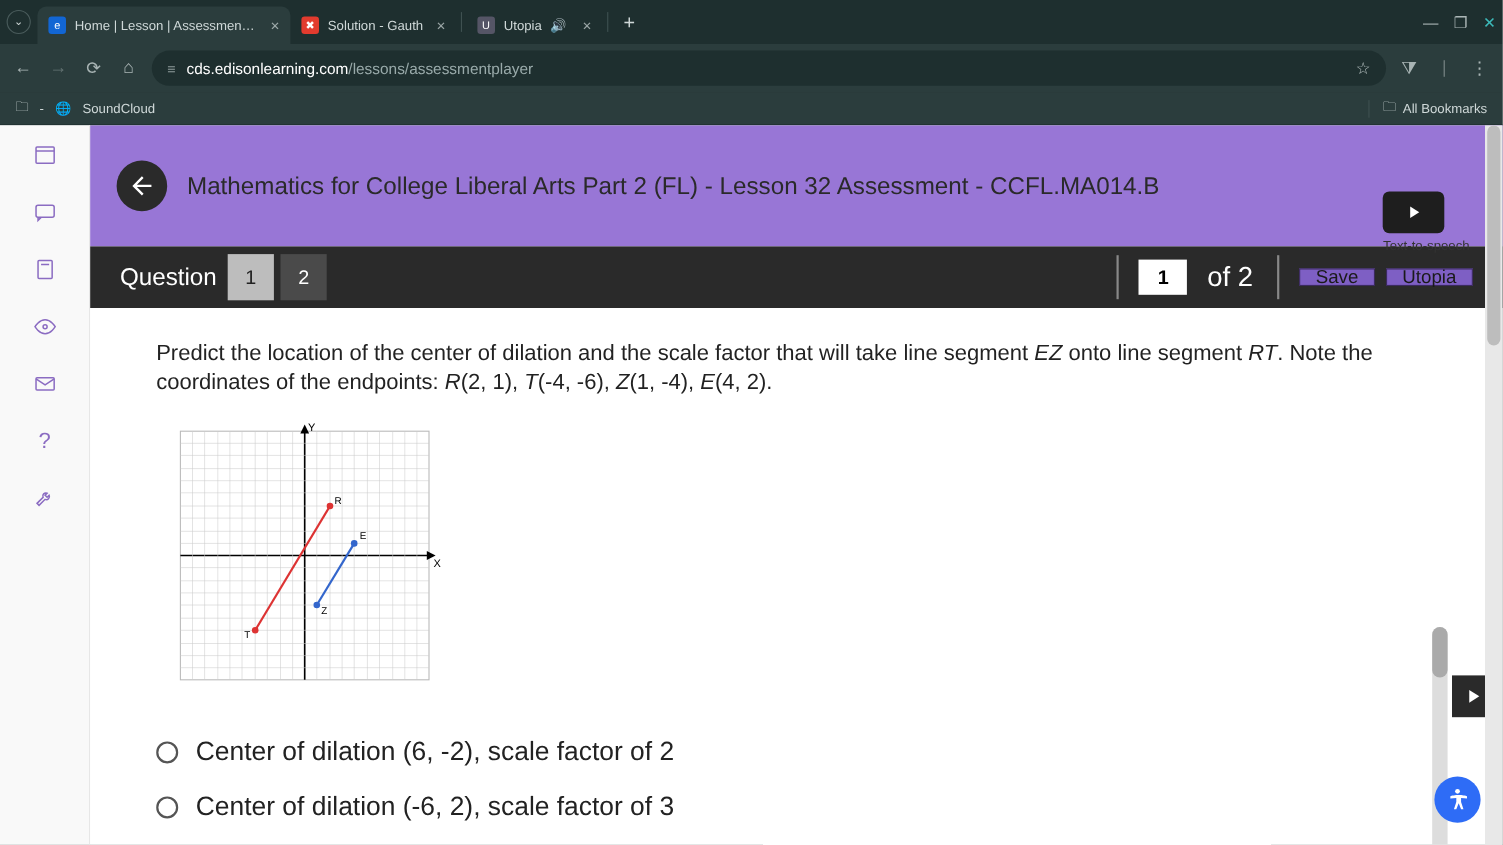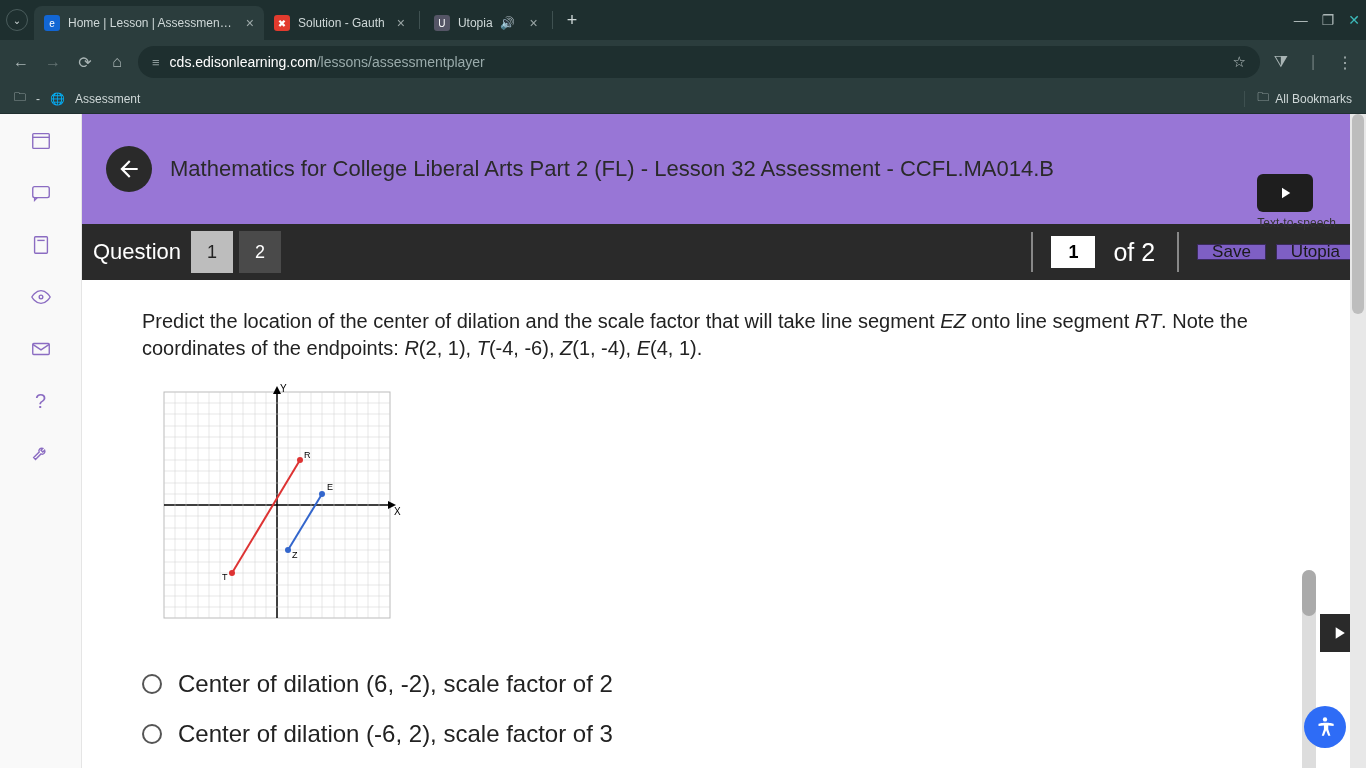--- a/index.html
+++ b/index.html
@@ -44,21 +44,21 @@
 
 .main { flex:1; display:flex; flex-direction:column; position:relative;}
 .hdr { height:110px; background:#9876d6; display:flex; align-items:center; padding:0 24px; gap:18px;}
 .backcirc{ width:46px; height:46px; background:#2a2a2a; border-radius:50%; display:flex; align-items:center; justify-content:center;}
 .backcirc svg{ fill:#fff; width:26px; height:26px;}
 .hdr h1{ font-size:22px; color:#2a2a2a; font-weight:400;}
 .tts { position:absolute; right:30px; top:12px; text-align:center; color:#333; font-size:12px;margin-top:48px;}
 .ttsbtn{ width:56px; height:38px; background:#1e1e1e; border-radius:6px; display:flex; align-items:center; justify-content:center; margin-bottom:4px;}
 .ttsbtn svg{ fill:#fff; width:18px;height:18px;}
 
-.qbar { height:56px; background:#2a2a2a; display:flex; align-items:center; color:#fff; padding:0 11px; gap:6px;}
+.qbar { height:56px; background:#2a2a2a; display:flex; align-items:center; color:#fff; padding:0 27px; gap:6px;}
 .qbar .lbl { font-size:22px; margin-right:4px;}
 .qnum { width:42px; height:42px; display:flex; align-items:center; justify-content:center; font-size:18px; background:#4a4a4a;}
 .qnum.cur { background:#bdbdbd; color:#222;}
 .qbar .r{ margin-left:auto; display:flex; align-items:center; gap:10px;}
 .pgbox{ width:44px; height:32px; background:#fff; color:#000; display:flex; align-items:center; justify-content:center; font-size:18px; font-weight:bold;}
 .oftxt{ font-size:25px; margin:0 4px 0 8px;}
 .btn{ height:16px; padding:0 14px; background:#7e5fc4; border:1px solid #3b2a5e; color:#1a1a1a; font-size:17px; display:flex; align-items:center;}
 .vline{ width:2px; height:40px; background:#888; margin:0 8px;}
 
 .content { flex:1; background:#fff; padding:28px 60px; position:relative; overflow:hidden;}
@@ -127,21 +127,21 @@
  </div>
  <span class="nav-icn">⧩</span>
  <span class="nav-icn" style="opacity:.4">|</span>
  <span class="nav-icn">⋮</span>
 </div>
 
 <div class="bkm-row">
  <span>🗀</span>
  <span>-</span>
  <span>🌐</span>
- <span>Assessment</span>
+ <span>SoundCloud</span>
  <div class="r">
    <span class="bkm-sep"></span>
    <span>🗀</span>
    <span>All Bookmarks</span>
  </div>
 </div>
 
 <div class="page">
  <div class="leftrail">
   <div class="ri">
@@ -211,21 +211,21 @@
       <div class="pgbox">1</div>
       <span class="oftxt">of  2</span>
       <div class="vline"></div>
       <div class="btn">Save</div>
       <div class="btn">Utopia</div>
     </div>
   </div>
 
   <div class="content">
     <p class="qtext">
-      <span>Predict the location of the center of dilation and the scale factor that will take line segment </span><i>EZ</i><span> onto line segment </span><i>RT</i><span>. Note the coordinates of the endpoints: </span><i>R</i><span>(2, 1), </span><i>T</i><span>(-4, -6), </span><i>Z</i><span>(1, -4), </span><i>E</i><span>(4, 1).</span>
+      <span>Predict the location of the center of dilation and the scale factor that will take line segment </span><i>EZ</i><span> onto line segment </span><i>RT</i><span>. Note the coordinates of the endpoints: </span><i>R</i><span>(2, 1), </span><i>T</i><span>(-4, -6), </span><i>Z</i><span>(1, -4), </span><i>E</i><span>(4, 2).</span>
     </p>
 
     <div class="graphbox">
      <svg viewBox="0 0 250 250" width="250" height="250">
        <rect x="12" y="12" width="226" height="226" fill="#fff" stroke="#bbb"></rect>
        <g stroke="#ccc" stroke-width="0.5">
         <line x1="12" y1="125" x2="238" y2="125" stroke="#000" stroke-width="1.5"></line>
         <line x1="125" y1="12" x2="125" y2="238" stroke="#000" stroke-width="1.5"></line>
        </g>
        <g stroke="#ddd" stroke-width="0.5">

